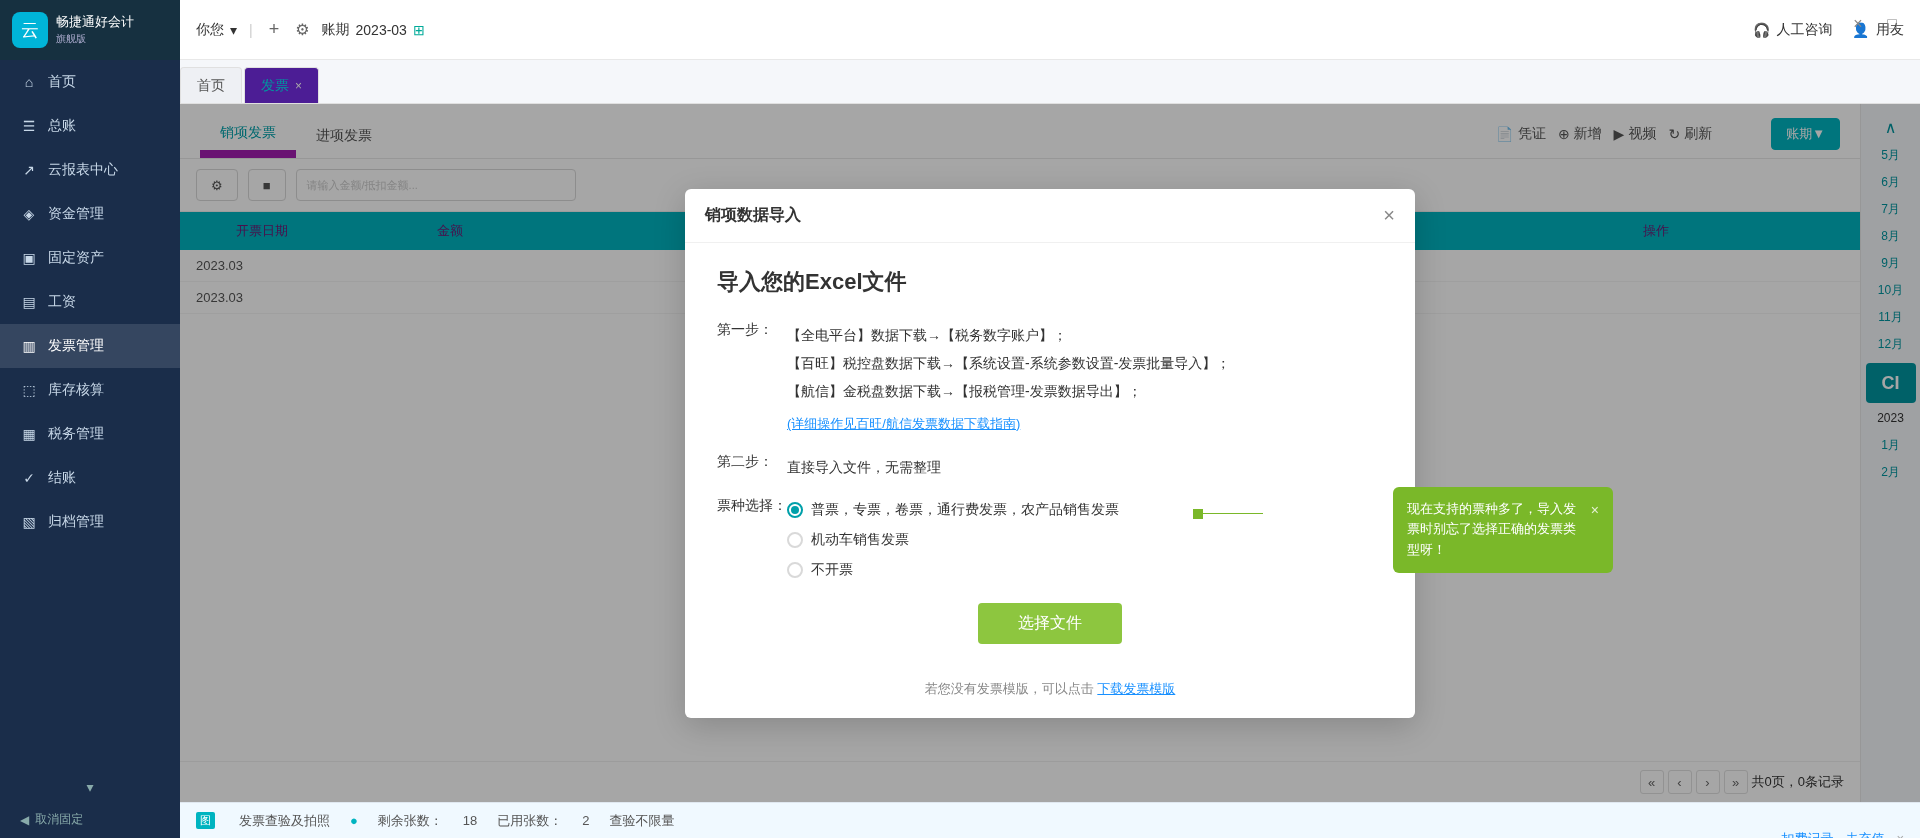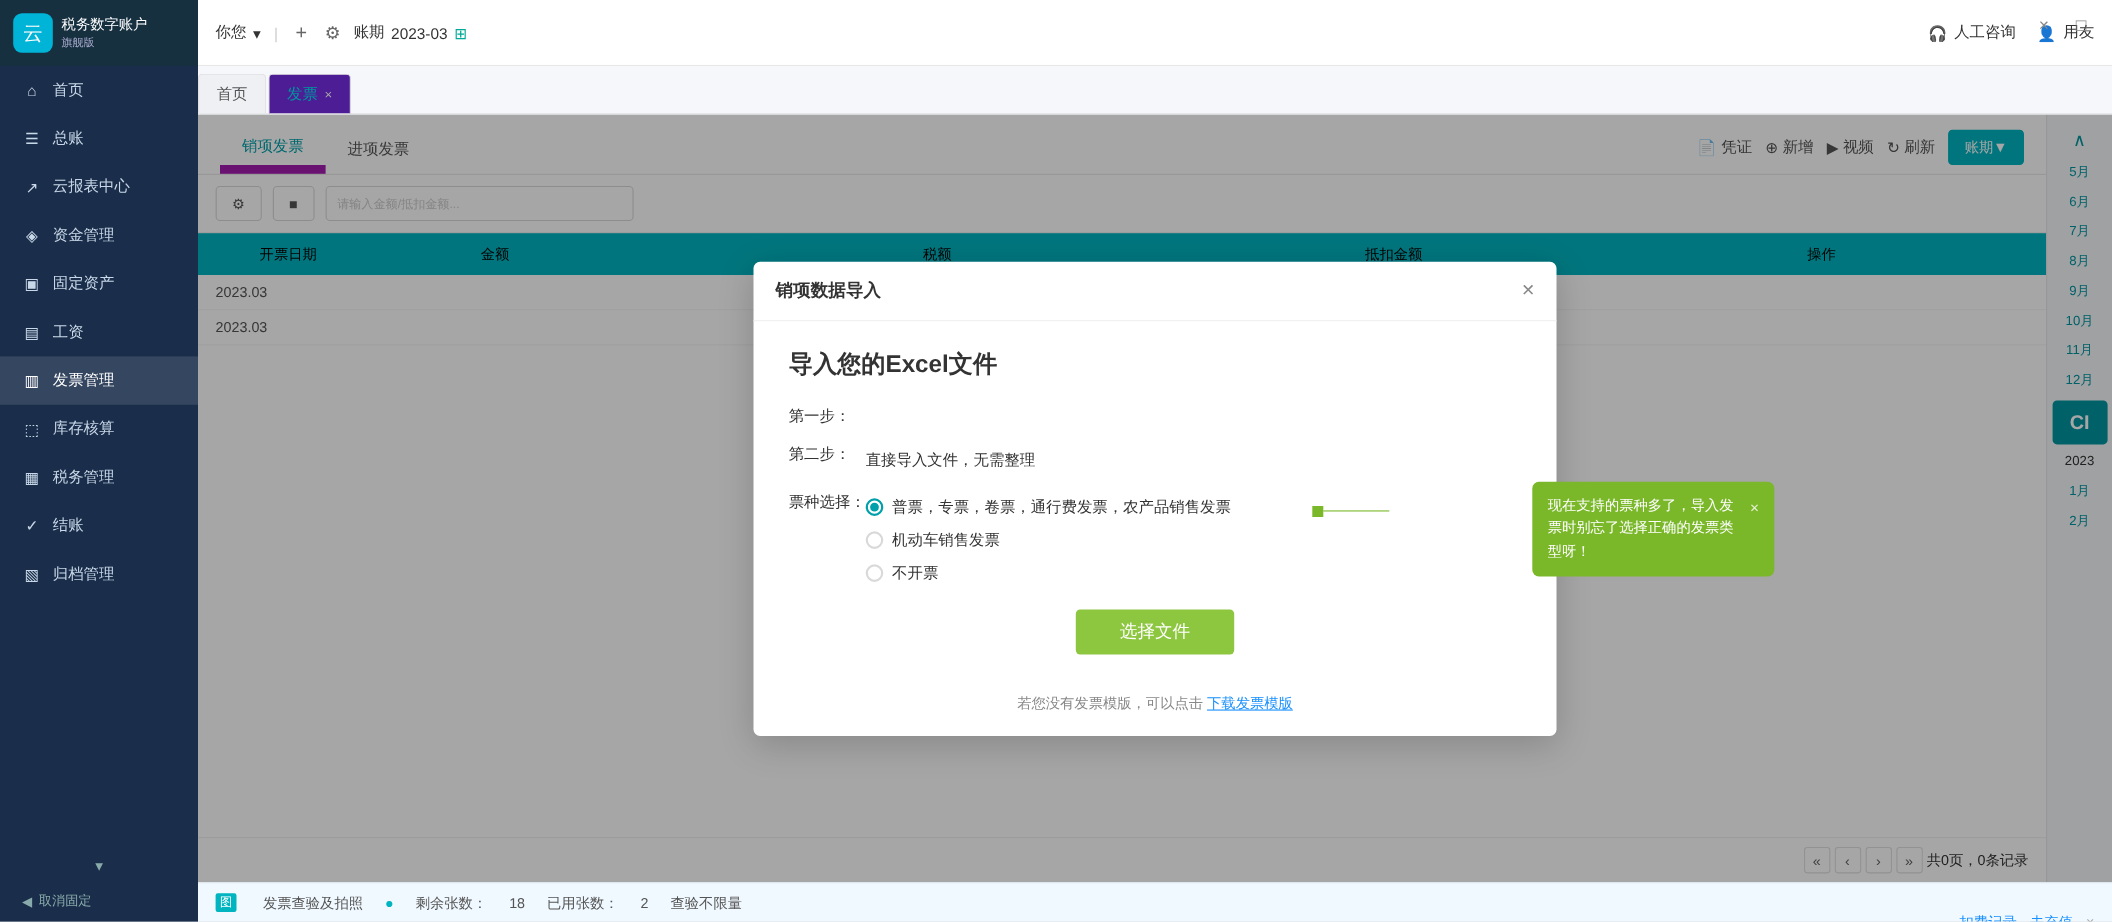--- a/index.html
+++ b/index.html
@@ -51,21 +51,21 @@
 
     
     .invoice-subtabs { display: flex; align-items: center; padding: 12px 20px 0; border-bottom: 1px solid #e8e8e8; gap: 0; }
     .invoice-subtab { padding: 8px 20px; cursor: pointer; color: #555; font-size: 14px; border-bottom: 2px solid transparent; }
     .invoice-subtab.active { color: #00a0aa; border-bottom: 8px solid #a21caf; font-weight: 500; }
 
     
     .invoice-toolbar { display: flex; align-items: center; padding: 10px 16px; gap: 10px; border-bottom: 1px solid #f0f0f0; }
     .toolbar-search { flex: 1; max-width: 280px; height: 32px; border: 1px solid #d9d9d9; border-radius: 4px; padding: 0 10px; font-size: 13px; color: #666; display: flex; align-items: center; }
     .toolbar-btn { display: flex; align-items: center; gap: 4px; height: 32px; padding: 0 14px; border-radius: 4px; border: 1px solid #d9d9d9; background: #fff; cursor: pointer; font-size: 13px; color: #555; }
-    .toolbar-btn.teal { background: #00b4c0; color: #fff; border-color: #00b4c0; }
+    .toolbar-btn.teal { background: #00b4c0; color: #fff; border-color: #00b4c0; margin-left: 47px; }
     .toolbar-action { display: flex; align-items: center; gap: 4px; cursor: pointer; color: #555; }
 
     
     .right-panel { width: 60px; background: #f5f7fa; border-left: 1px solid #e8e8e8; display: flex; flex-direction: column; align-items: center; padding-top: 10px; gap: 2px; }
     .right-panel-year { font-size: 12px; color: #333; padding: 6px 0; font-weight: 500; }
     .right-panel-month { font-size: 12px; color: #0096a0; padding: 4px 0; cursor: pointer; }
     .right-panel-arrow { font-size: 16px; color: #0096a0; cursor: pointer; padding: 4px; }
     .right-panel-ci { background: #0096a0; color: #fff; font-size: 18px; font-weight: bold; width: 50px; height: 40px; display: flex; align-items: center; justify-content: center; border-radius: 4px; margin-top: 4px; cursor: pointer; }
 
     
@@ -115,21 +115,21 @@
   </style>
 </head>
 <body>
 
 <div class="app-container">
 
   <div class="sidebar">
     <div class="sidebar-logo">
       <div class="sidebar-logo-icon">云</div>
       <div>
-        <div class="sidebar-logo-text">税务数字账户</div>
+        <div class="sidebar-logo-text">畅捷通好会计</div>
         <div class="sidebar-logo-sub">旗舰版</div>
       </div>
     </div>
     <div class="sidebar-scroll">
       <div class="sidebar-item">
         <span class="sidebar-item-icon">⌂</span>
         <span>首页</span>
       </div>
       <div class="sidebar-item">
         <span class="sidebar-item-icon">☰</span>
@@ -251,21 +251,21 @@
         </div>
 
         <div class="invoice-toolbar">
           <div class="toolbar-btn">⚙</div>
           <div class="toolbar-btn">■</div>
           <div class="toolbar-search">
             <span style="color:#ccc;font-size:11px;">请输入金额/抵扣金额...</span>
           </div>
         </div>
 
-        <div style="display:flex;background:#00b4c0;color:#000000;padding:10px 16px;font-size:13px;font-weight:500;">
+        <div style="display:flex;background:#00b4c0;color:#701a75;padding:10px 16px;font-size:13px;font-weight:500;">
           <div style="width:40px;"></div>
           <div style="flex:1;">开票日期</div>
           <div style="flex:2;">金额</div>
           <div style="flex:2;">税额</div>
           <div style="flex:2;">抵扣金额</div>
           <div style="flex:1;">操作</div>
         </div>
 
         <div class="bg-row">
           <div class="bg-row-cell">2023.03</div>
@@ -307,20 +307,28 @@
         <div class="modal" style="position:relative;">
           <div class="modal-header">
             <span class="modal-title">销项数据导入</span>
             <span class="modal-close">×</span>
           </div>
           <div class="modal-body">
             <div class="modal-main-title">导入您的Excel文件</div>
 
             <div class="step-row">
               <div class="step-label">第一步：</div>
+              <div class="step-content">
+                <div>【全电平台】数据下载→【税务数字账户】；</div>
+                <div>【百旺】税控盘数据下载→【系统设置-系统参数设置-发票批量导入】；</div>
+                <div>【航信】金税盘数据下载→【报税管理-发票数据导出】；</div>
+                <div style="margin-top:4px;">
+                  <a class="step-link">(详细操作见百旺/航信发票数据下载指南)</a>
+                </div>
+              </div>
             </div>
 
             <div class="step-row">
               <div class="step-label">第二步：</div>
               <div class="step-content">直接导入文件，无需整理</div>
             </div>
 
             <div class="step-row" style="position:relative;">
               <div class="step-label">票种选择：</div>
               <div class="radio-group">

